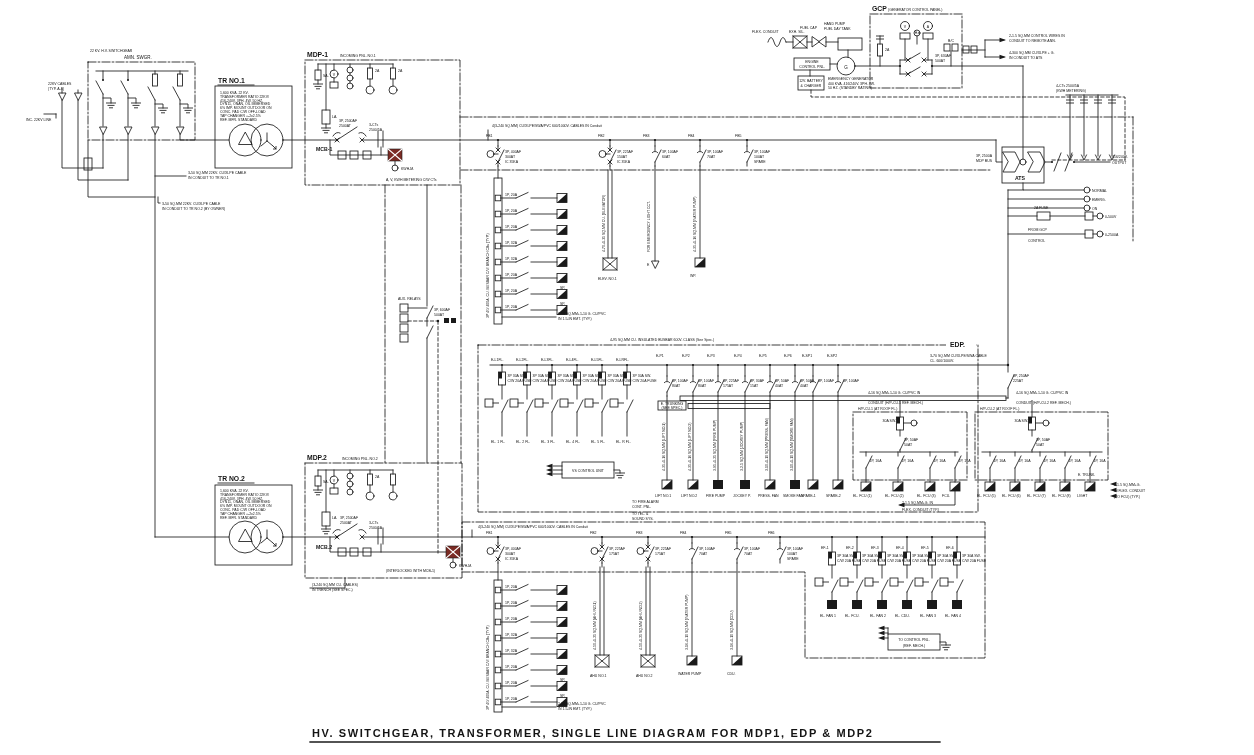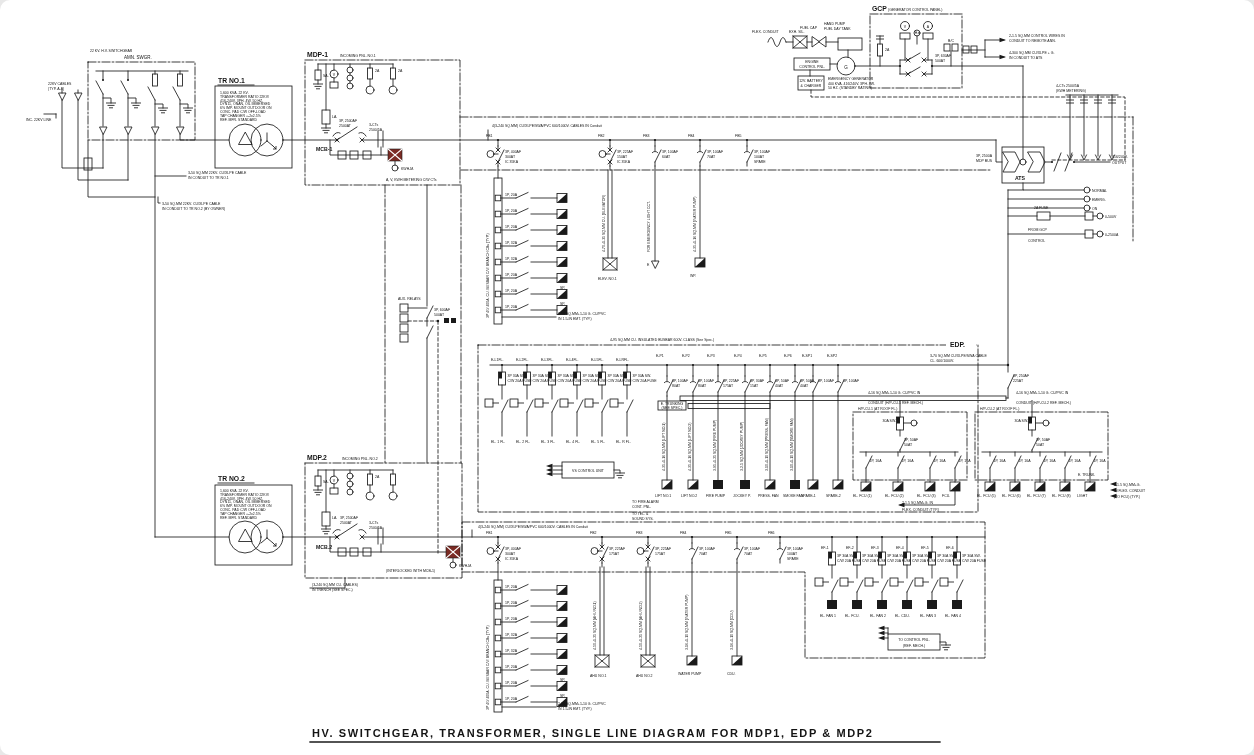--- a/index.html
+++ b/index.html
@@ -1,16 +1,16 @@
 <!DOCTYPE html>
 <html><head>
 <meta charset="utf-8">
 <style>
   html,body{margin:0;padding:0;background:#e8e8e8;}
-  #stage{width:1254px;height:755px;background:#ffffff;position:relative;overflow:hidden;border-radius:10px;}
+  #stage{width:1254px;height:755px;background:#ffffff;position:relative;overflow:hidden;}
   svg{display:block;}
   path,rect,circle,polygon,line{stroke:#1a1a1a;fill:none;stroke-width:.85;stroke-linecap:square;}
   .f{fill:#1a1a1a;stroke:none;}
   .fr{fill:#7b2b24;stroke:#1a1a1a;stroke-width:.6;}
   .wx{stroke:#fff;fill:none;stroke-width:1.1;}
   .bgw{fill:#fff;stroke:none;}
   .dd{stroke-dasharray:8 2.2 1.6 2.2;}
   .ds{stroke-dasharray:3.2 2.4;}
   text{stroke:none;fill:#141414;font-family:"Liberation Sans","DejaVu Sans",sans-serif;}
   .t3{font-size:3.5px;}

